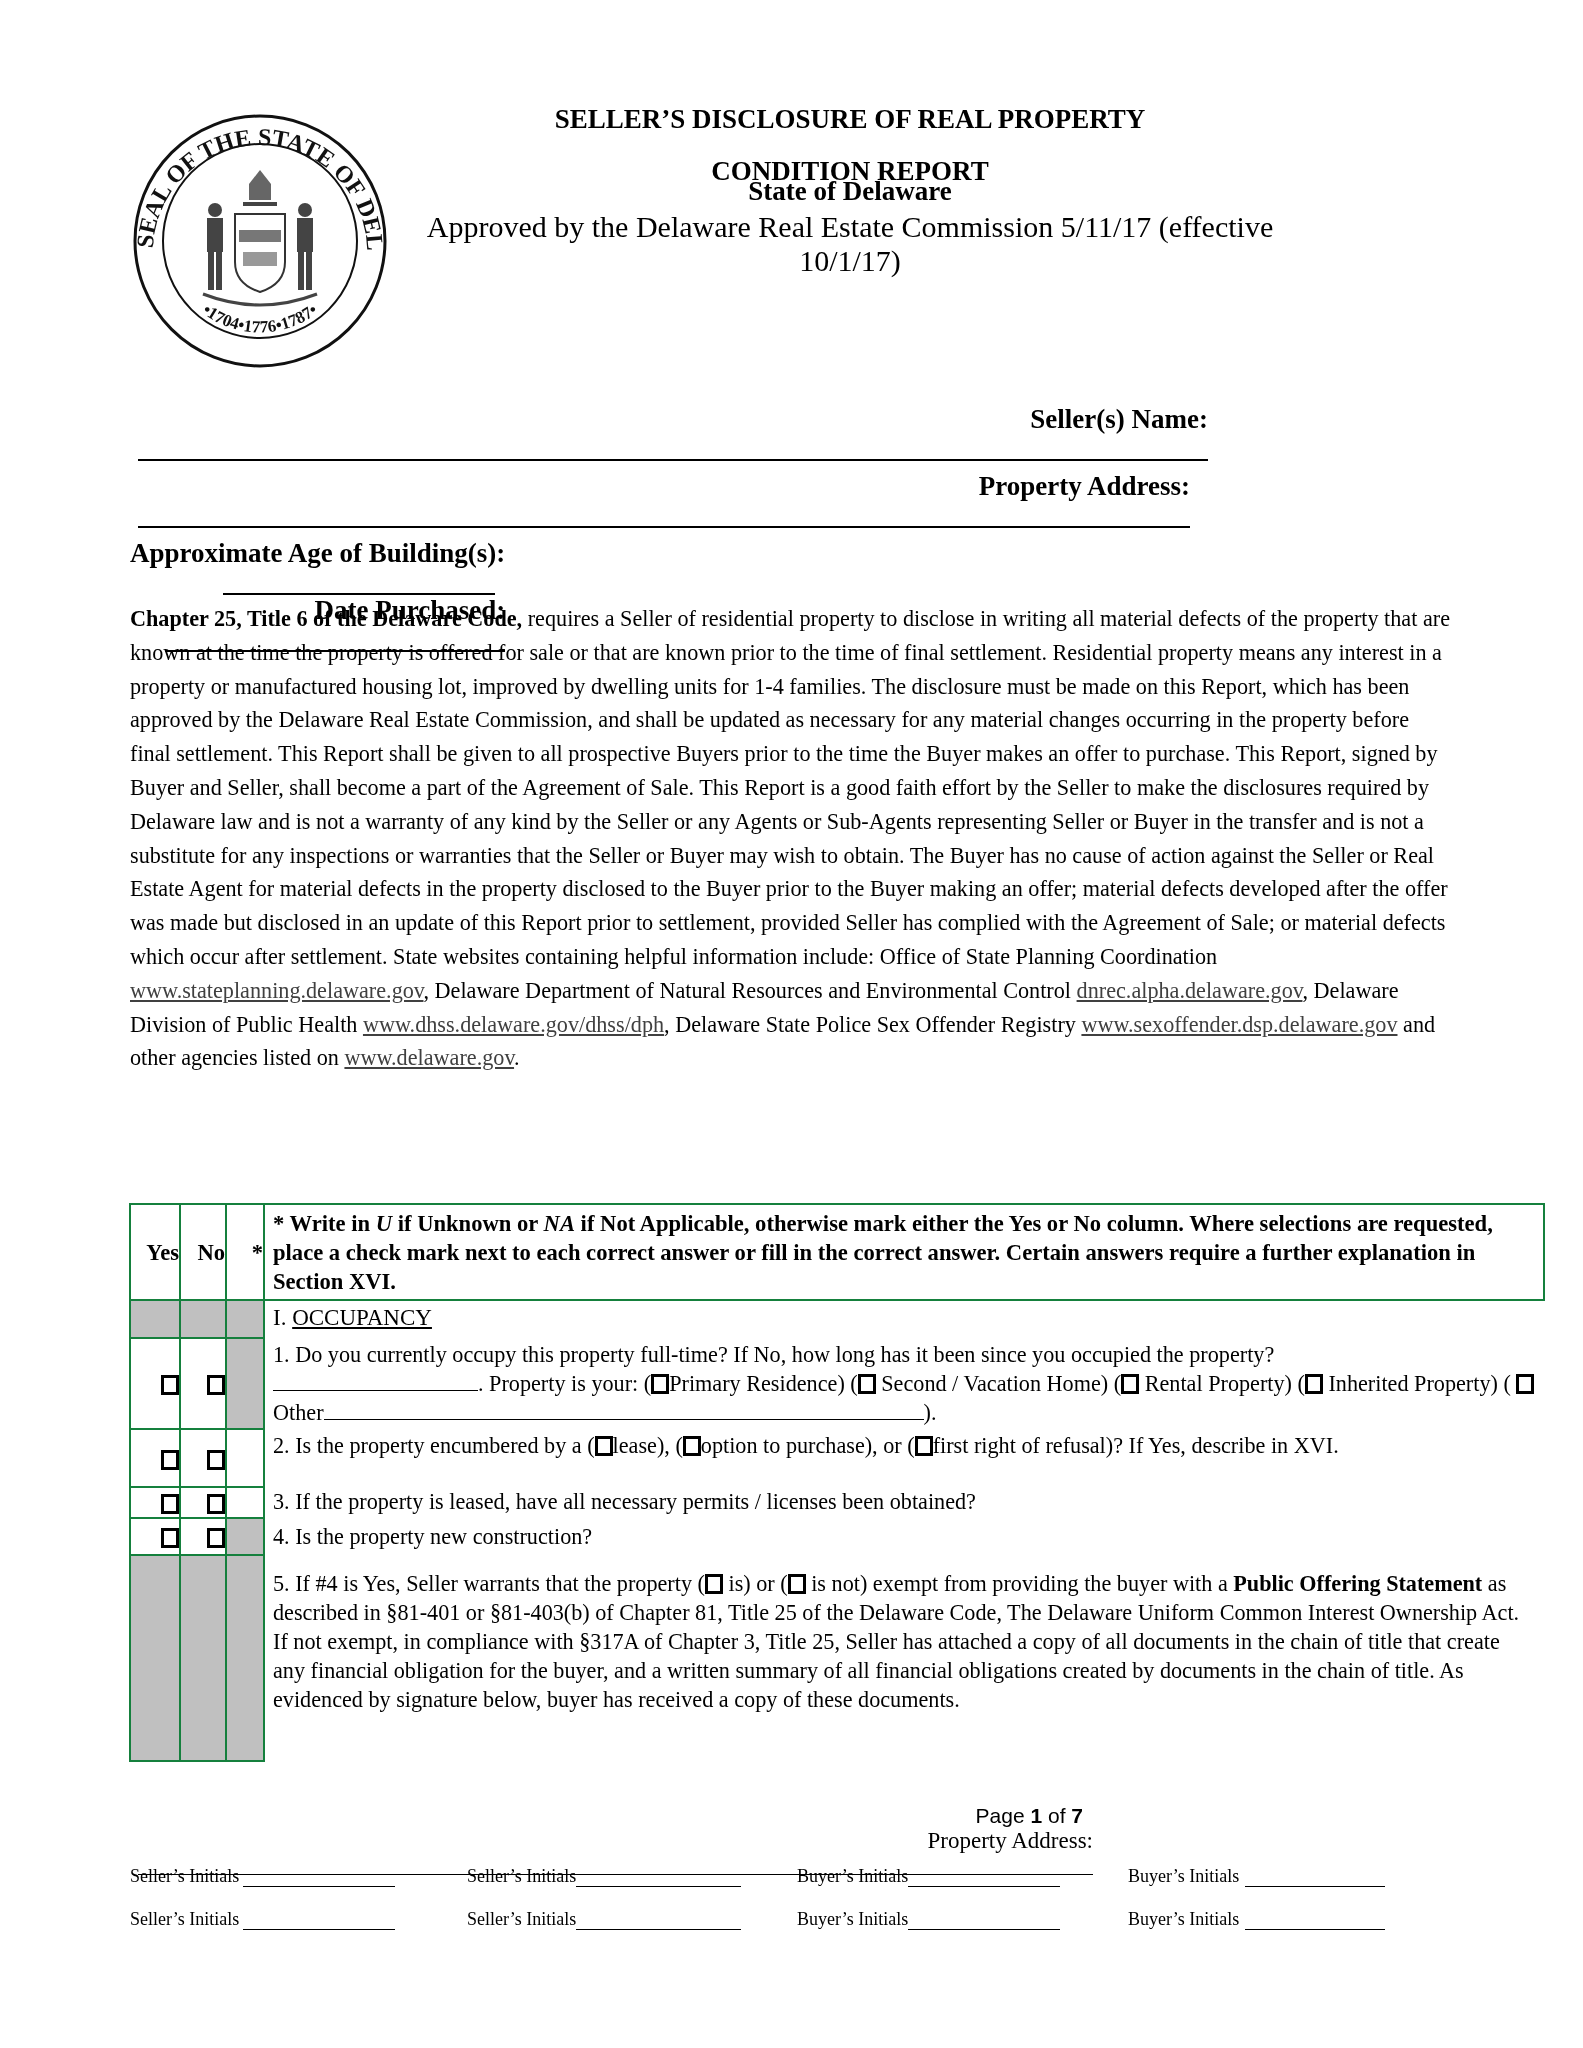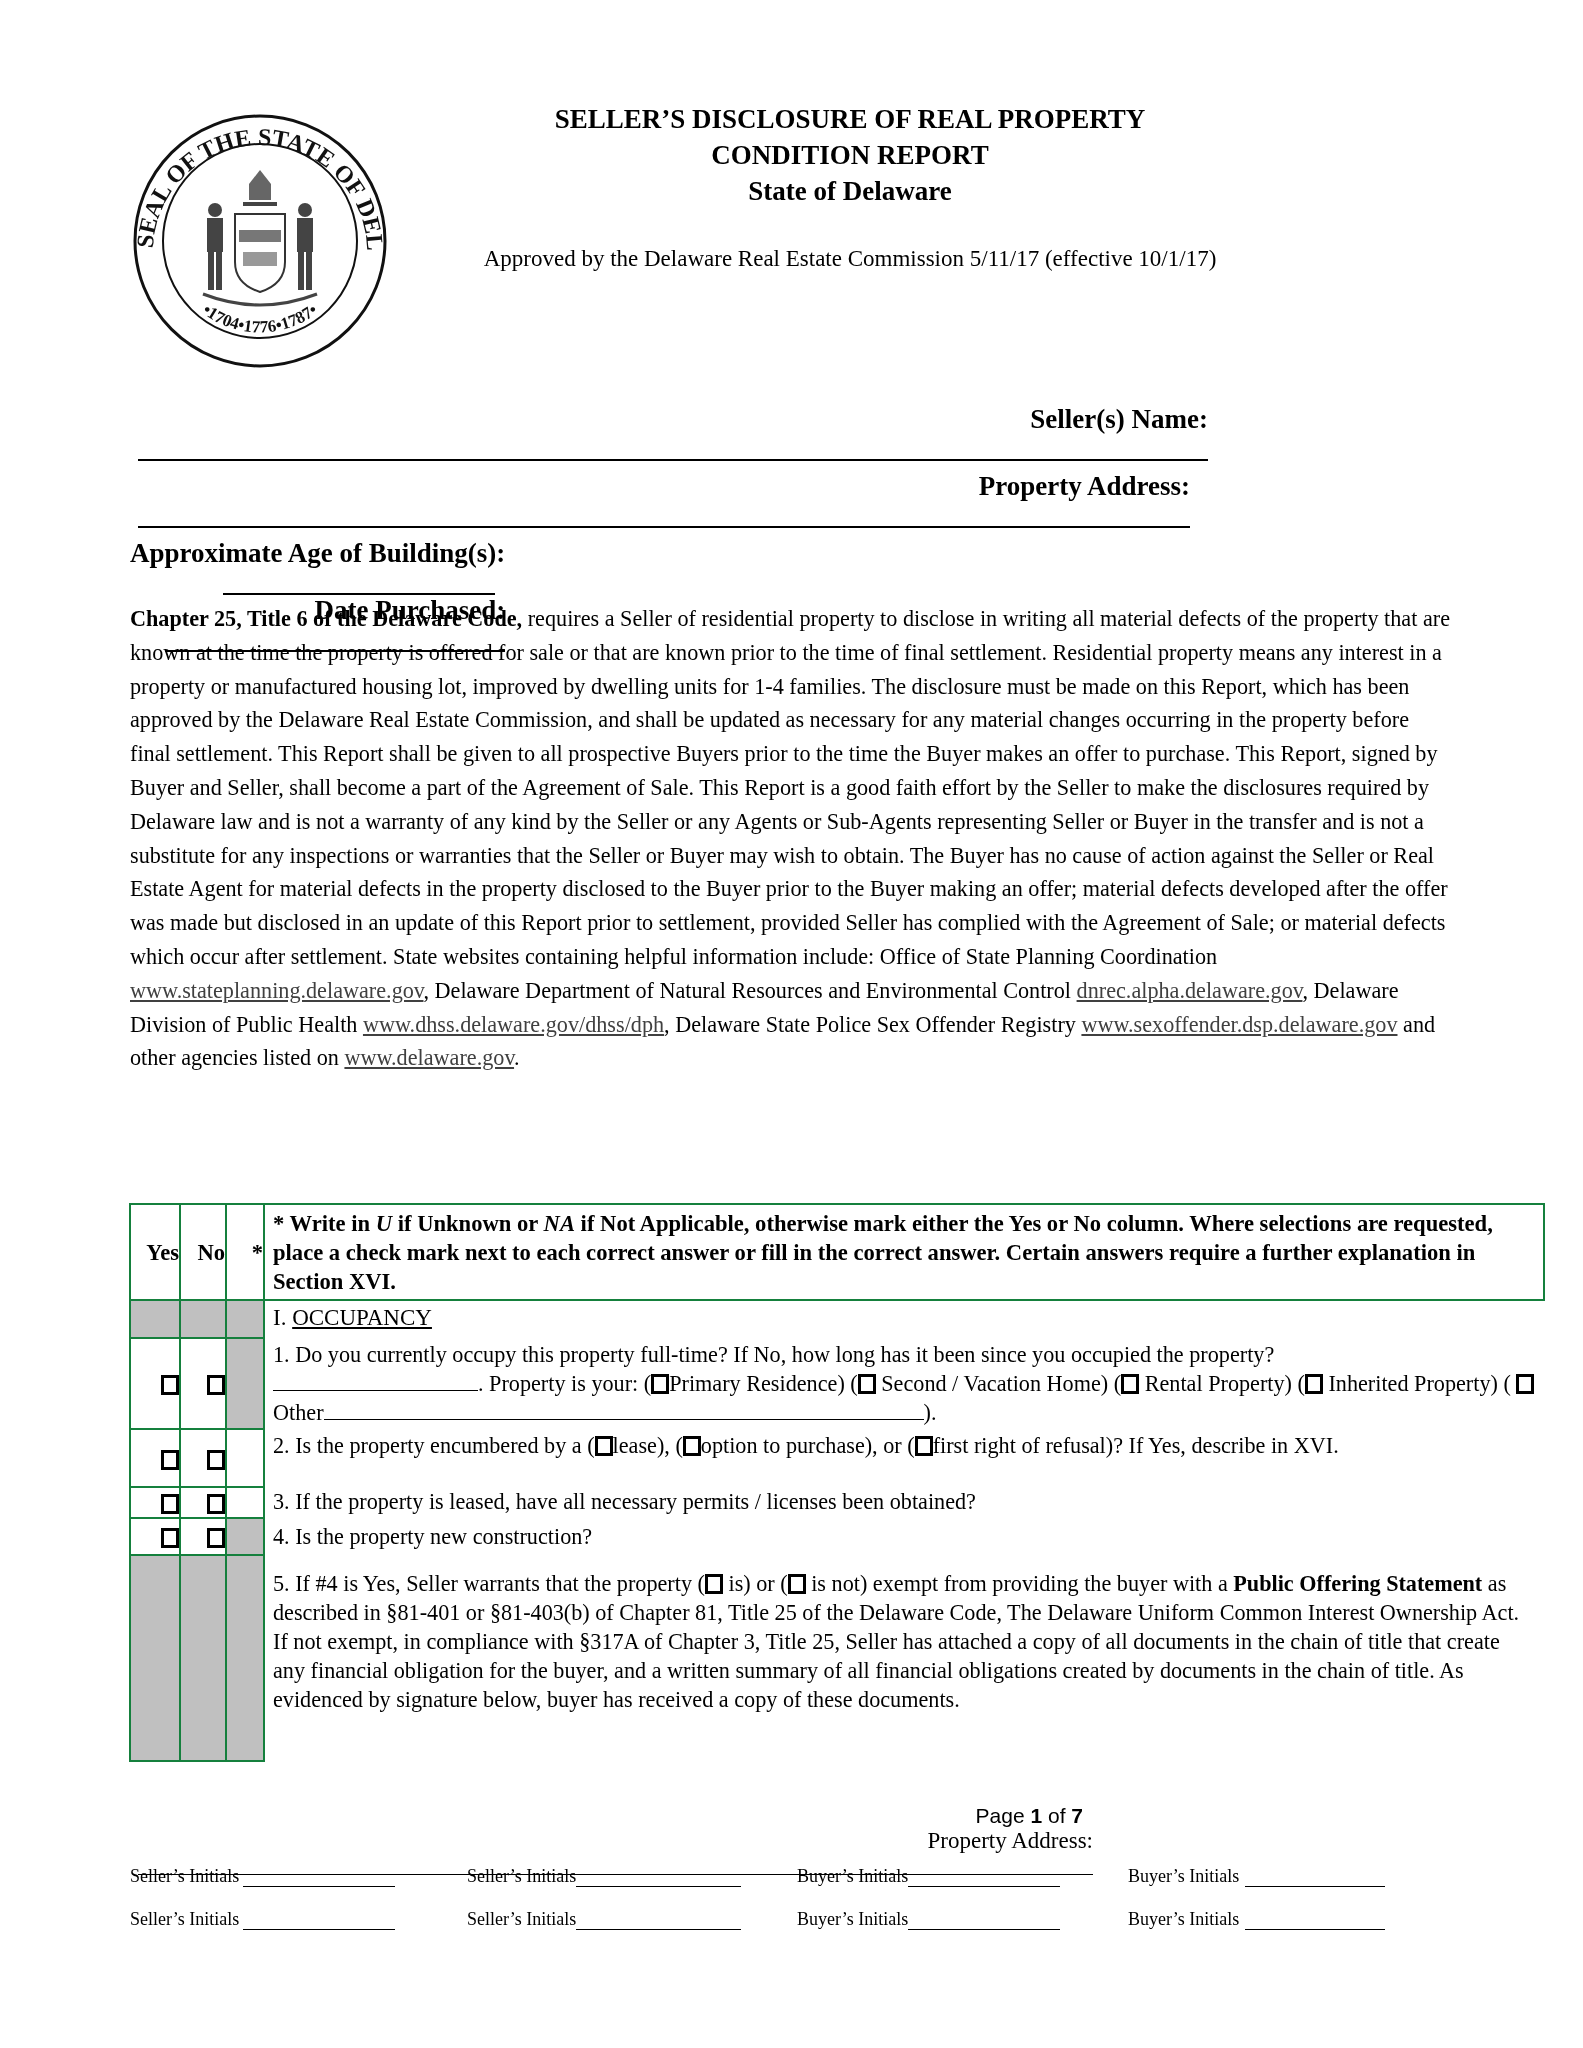--- a/index.html
+++ b/index.html
@@ -2,23 +2,23 @@
 <html><head>
 <meta charset="utf-8">
 <style>
   html, body { margin:0; padding:0; background:#ffffff; }
   body { width:1583px; height:2048px; position:relative; overflow:hidden;
          font-family:"Liberation Serif", serif; color:#000; }
   .abs { position:absolute; }
   .seal { left:131px; top:112px; width:258px; height:258px; }
   .title { left:400px; width:900px; text-align:center; font-weight:bold; }
   .t1 { top:104px; font-size:27px; }
-  .t2 { top:140px; font-size:27px; }
+  .t2 { top:156px; font-size:27px; }
   .t3 { top:176px; font-size:27px; }
-  .t4 { top:210px; font-size:23px; font-weight:normal;margin-top:36px; }
+  .t4 { top:210px; font-size:30px; font-weight:normal; }
   .field { left:130px; font-weight:bold; font-size:27px; white-space:nowrap; display:flex; align-items:flex-end;flex-direction:column; }
   .line { display:inline-block; border-bottom:2px solid #000; height:24px; margin-left:8px; }
   .para { left:130px; top:602px; width:1320px; font-size:22.2px; line-height:33.8px; }
   .para a { color:#404040; text-decoration:underline; }
   table.q { position:absolute; left:129px; top:1203px; border-collapse:collapse; font-size:22.2px; }
   table.q td { border:2px solid #15803d; vertical-align:top; padding:0; }
   table.q td.c { width:48px; text-align:right; vertical-align:middle;margin-top:27px; }
   table.q td.c2 { width:44px; }
   table.q td.c3 { width:36px; }
   table.q td.gray { background:#c0c0c0; }

